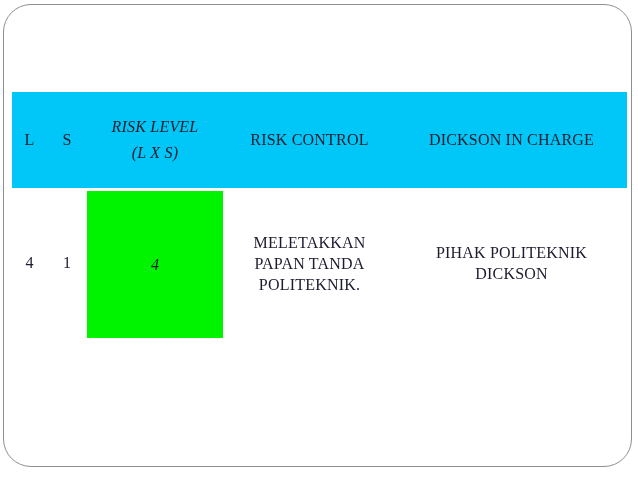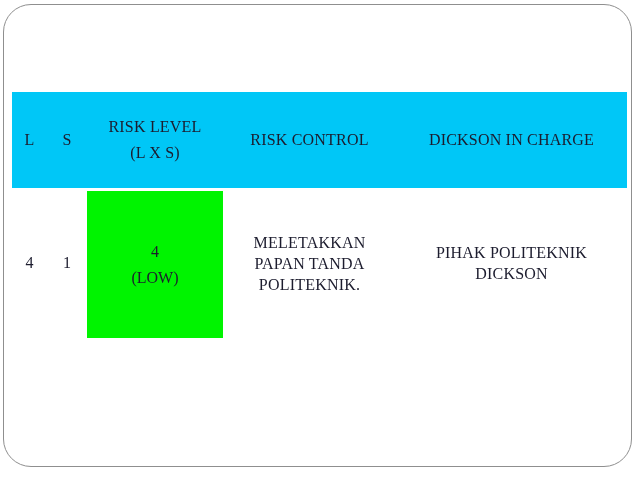--- a/index.html
+++ b/index.html
@@ -44,21 +44,21 @@
   .cell {
     display: flex;
     align-items: center;
     justify-content: center;
     text-align: center;
     box-sizing: border-box;
     font-size: 16px;
   }
   .col-l      { width: 35px;  }
   .col-s      { width: 40px;  }
-  .col-level  { width: 136px; }
+  .col-level  { width: 136px; font-style: italic; }
   .col-control{ width: 173px; }
   .col-person { width: 231px; }
   .header-cell {
     line-height: 26px;
     letter-spacing: 0.2px;
   }
   .data-row .cell {
   }
   .col-level.data-cell {
     align-items: flex-start;
@@ -112,21 +112,20 @@
   <div class="data-row">
     <div class="cell col-l">
       <span>4</span>
     </div>
     <div class="cell col-s">
       <span>1</span>
     </div>
     <div class="cell col-level data-cell">
       <div class="risk-cell">
         <div>4</div>
-        <div>(LOW)</div>
       </div>
     </div>
     <div class="cell col-control">
       <div class="text-lines">
         <div>MELETAKKAN</div>
         <div>PAPAN TANDA</div>
         <div>POLITEKNIK.</div>
       </div>
     </div>
     <div class="cell col-person">

